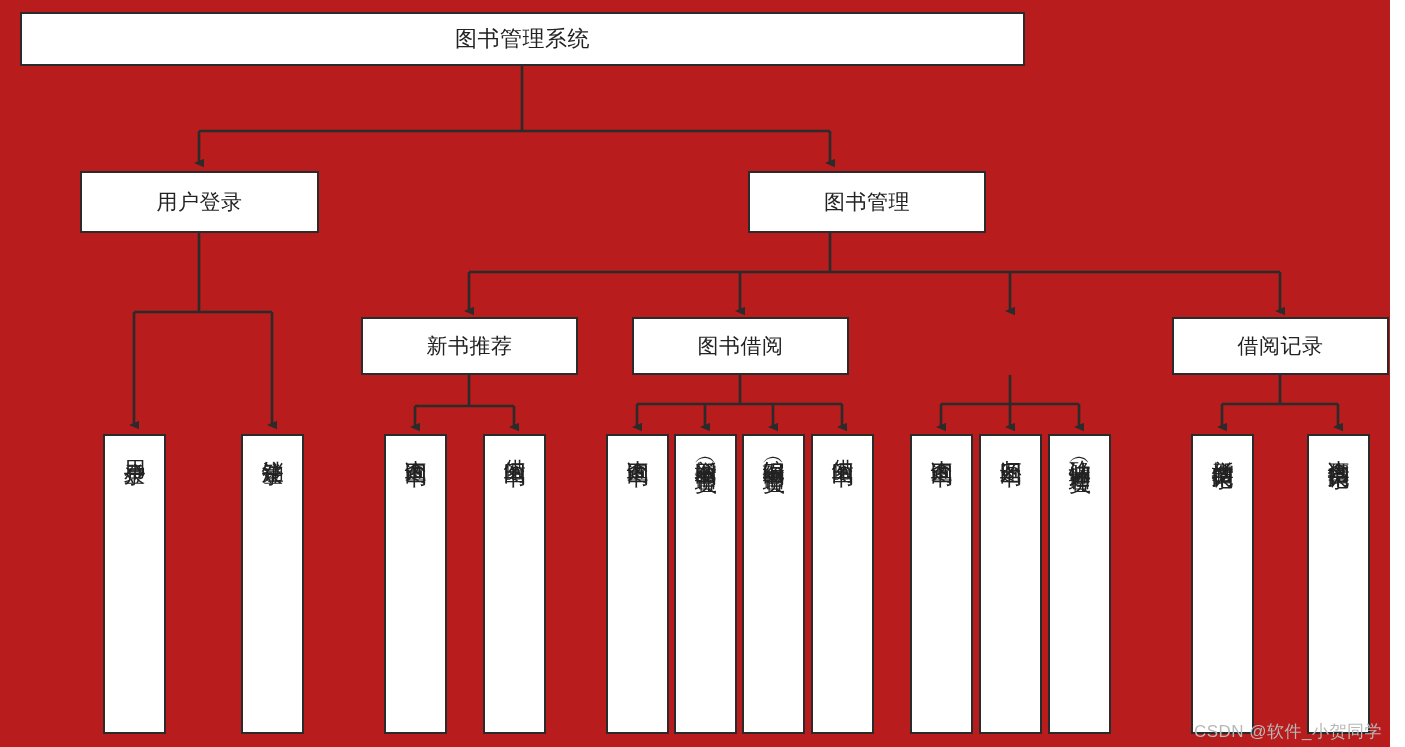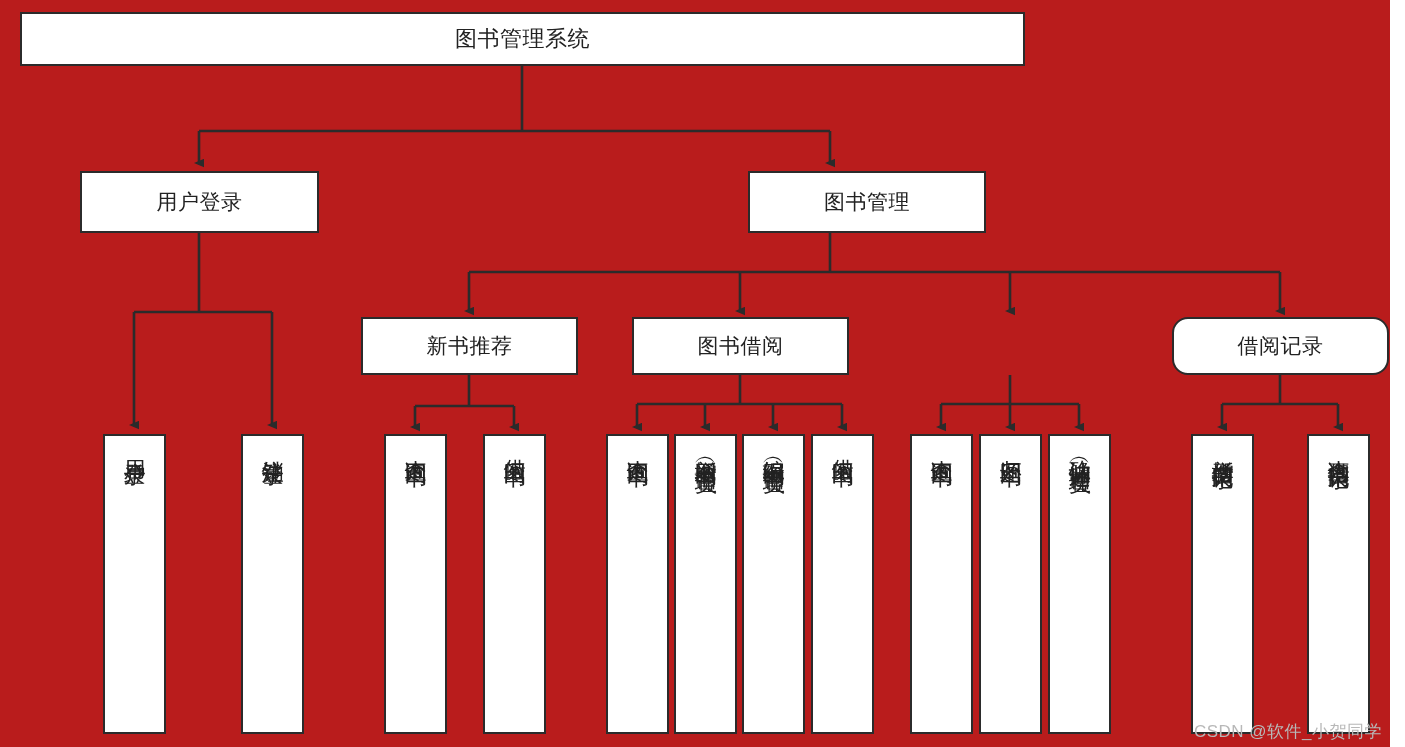--- a/index.html
+++ b/index.html
@@ -135,21 +135,21 @@
   <div class="node horizontal" style="left:748px; top:171px; width:238px; height:62px;">
     <span class="label">图书管理</span>
   </div>
 
   <div class="node horizontal" style="left:361px; top:317px; width:217px; height:58px;">
     <span class="label">新书推荐</span>
   </div>
   <div class="node horizontal" style="left:632px; top:317px; width:217px; height:58px;">
     <span class="label">图书借阅</span>
   </div>
-  <div class="node horizontal" style="left:1172px; top:317px; width:217px; height:58px;border-radius:16px;">
+  <div class="node horizontal" style="left:1172px; top:317px; width:217px; height:58px;">
     <span class="label">借阅记录</span>
   </div>
 
   <div class="node vertical" style="left:103px; top:434px; width:63px; height:300px;">
     <span class="label">用户登录</span>
   </div>
   <div class="node vertical" style="left:241px; top:434px; width:63px; height:300px;">
     <span class="label">注销登录</span>
   </div>
 

